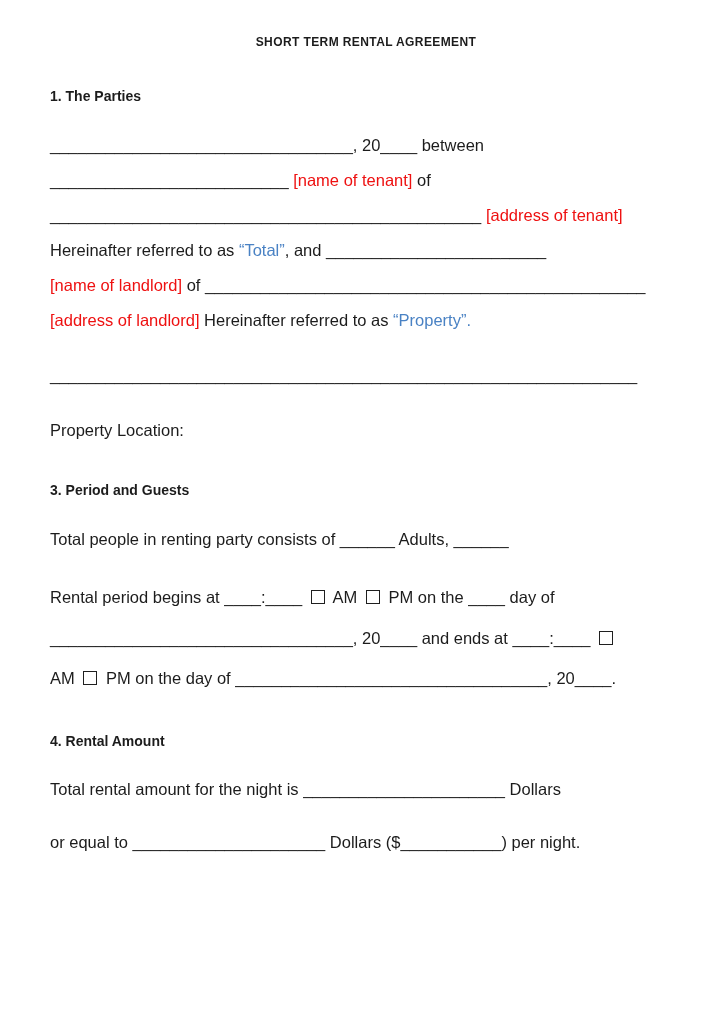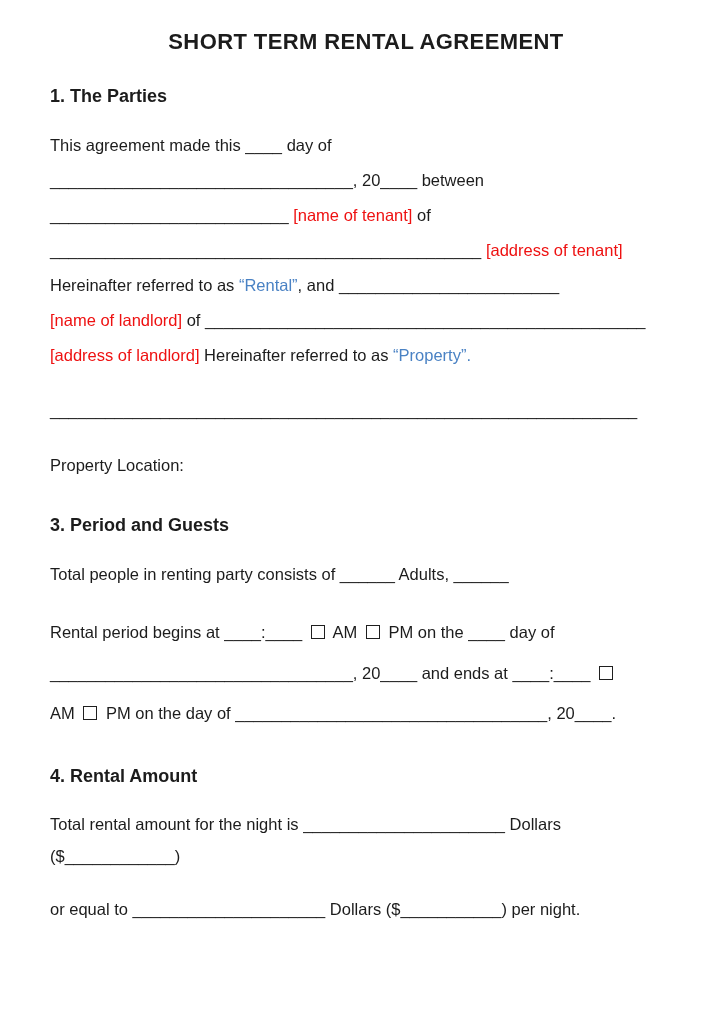--- a/index.html
+++ b/index.html
@@ -14,28 +14,28 @@
     background: #ffffff;
     padding: 26px 46px 40px 50px;
     font-family: "Liberation Sans", "DejaVu Sans", sans-serif;
     font-size: 16.5px;
     color: #1c1c1c;
     -webkit-font-smoothing: antialiased;
   }
   .doc-title {
     text-align: center;
     font-weight: bold;
-    font-size: 22px;
+    font-size: 12px;
     letter-spacing: 0.4px;
     margin: 4px 0 30px 0;
     line-height: 24px;
   }
   .section-heading {
     font-weight: bold;
-    font-size: 18px;
+    font-size: 14px;
     line-height: 24px;
     margin: 30px 0 0 0;
   }
   .paragraph {
     margin: 20px 0 0 0;
     line-height: 35px;
   }
   .paragraph.wide {
     line-height: 40.5px;
   }
@@ -58,25 +58,24 @@
   }
 </style>
 </head>
 <body>
 
 <div class="doc" style="color: rgb(28, 28, 28); background: rgb(255, 255, 255);">
   <div class="doc-title">SHORT TERM RENTAL AGREEMENT</div>
   <div>
       <div class="section-heading">1. The Parties</div>
       <div class="paragraph">
-        <div class="line"><span>This agreement made this ____ day of</span></div>
         <div class="line"><span>_________________________________, 20____ between</span></div>
         <div class="line"><span>__________________________ </span><span class="c-red">[name of tenant]</span><span> of</span></div>
         <div class="line"><span>_______________________________________________ </span><span class="c-red">[address of tenant]</span></div>
-        <div class="line"><span>Hereinafter referred to as </span><span class="c-blue">“Rental”</span><span>, and ________________________</span></div>
+        <div class="line"><span>Hereinafter referred to as </span><span class="c-blue">“Total”</span><span>, and ________________________</span></div>
         <div class="line"><span class="c-red">[name of landlord]</span><span> of ________________________________________________</span></div>
         <div class="line"><span class="c-red">[address of landlord]</span><span> Hereinafter referred to as </span><span class="c-blue">“Property”.</span></div>
       </div>
       <div class="paragraph">
         <div class="line"><span>________________________________________________________________</span></div>
       </div>
       <div class="paragraph">
         <div class="line"><span>Property Location:</span></div>
       </div>
       <div class="section-heading">3. Period and Guests</div>
@@ -84,19 +83,18 @@
         <div class="line"><span>Total people in renting party consists of ______ Adults, ______</span></div>
       </div>
       <div class="paragraph wide">
         <div class="line"><span>Rental period begins at ____:____ </span><span class="checkbox"></span><span> AM </span><span class="checkbox"></span><span> PM on the ____ day of</span></div>
         <div class="line"><span>_________________________________, 20____ and ends at ____:____ </span><span class="checkbox"></span></div>
         <div class="line"><span>AM </span><span class="checkbox"></span><span> PM on the day of __________________________________, 20____.</span></div>
       </div>
       <div class="section-heading">4. Rental Amount</div>
       <div class="paragraph tight">
         <div class="line"><span>Total rental amount for the night is ______________________ Dollars</span></div>
-        <div class="line"><span>($____________)</span></div>
       </div>
       <div class="paragraph">
         <div class="line"><span>or equal to _____________________ Dollars ($___________) per night.</span></div>
       </div>
     </div>
 </div>
 
 </body></html>

